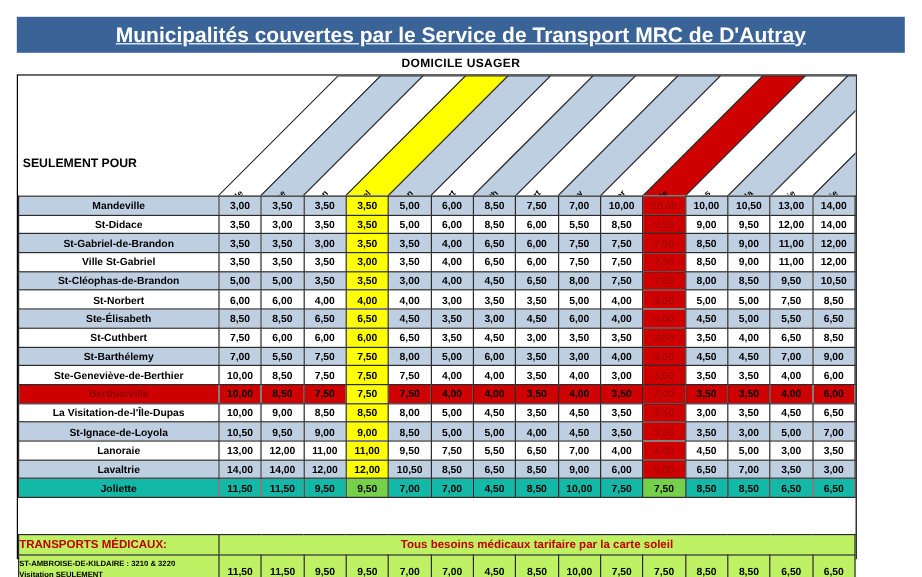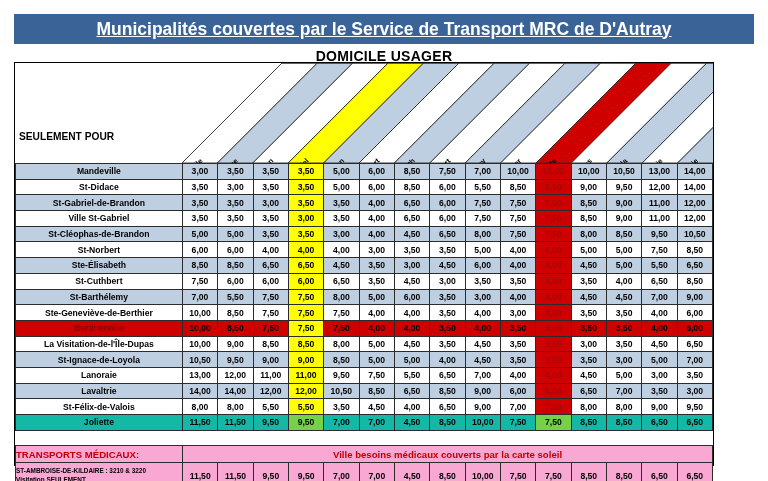--- a/index.html
+++ b/index.html
@@ -17,21 +17,21 @@
     background:#3a6398;
     display:flex;align-items:center;justify-content:center;
   }
   .title-bar .txt{
     color:#ffffff;font-weight:bold;font-size:17.5px;
     text-decoration:underline;white-space:nowrap;
     letter-spacing:0px;
   }
   .domicile{
     position:absolute;left:0;top:48px;width:768px;text-align:center;
-    font-size:14px;font-weight:bold;color:#000;letter-spacing:.3px;
+    font-size:10px;font-weight:bold;color:#000;letter-spacing:.3px;
   }
 
   
   .side-label{
     position:absolute;left:705px;top:120px;width:300px;height:24px;
     transform:rotate(90deg);transform-origin:left top;
     font-style:italic;font-weight:bold;font-size:18px;color:#000;
     text-decoration:underline;white-space:nowrap;
     letter-spacing:.5px;
   }
@@ -102,21 +102,21 @@
 
   
   .med-block{
     position:absolute;left:0;top:382px;width:698px;
   }
   table.med{
     border-collapse:collapse;table-layout:fixed;width:698px;
   }
   table.med td{
     border:1px solid #2b2b2b;padding:0;box-sizing:border-box;
-    vertical-align:middle;background:#f9a8d4;
+    vertical-align:middle;background:#bef264;
   }
   td.med-title{
     width:167px;height:17px;
     font-size:9.6px;font-weight:bold;color:#c00000;padding-left:3px;
   }
   td.med-note{
     height:17px;text-align:center;
     font-size:9.6px;font-weight:bold;color:#c00000;
   }
   td.med-sub{
@@ -470,38 +470,20 @@
             <td class="val">6,50</td>
             <td class="val">8,50</td>
             <td class="val">9,00</td>
             <td class="val">6,00</td>
             <td class="val col-red">6,00</td>
             <td class="val">6,50</td>
             <td class="val">7,00</td>
             <td class="val">3,50</td>
             <td class="val">3,00</td>
           </tr>
-          <tr class="tint-white">
-            <td class="rowlabel">St-Félix-de-Valois</td>
-            <td class="val">8,00</td>
-            <td class="val">8,00</td>
-            <td class="val">5,50</td>
-            <td class="val col-yellow">5,50</td>
-            <td class="val">3,50</td>
-            <td class="val">4,50</td>
-            <td class="val">4,00</td>
-            <td class="val">6,50</td>
-            <td class="val">9,00</td>
-            <td class="val">7,00</td>
-            <td class="val col-red">7,00</td>
-            <td class="val">8,00</td>
-            <td class="val">8,00</td>
-            <td class="val">9,00</td>
-            <td class="val">9,50</td>
-          </tr>
           <tr class="tint-green">
             <td class="rowlabel">Joliette</td>
             <td class="val">11,50</td>
             <td class="val">11,50</td>
             <td class="val">9,50</td>
             <td class="val col-yellow">9,50</td>
             <td class="val">7,00</td>
             <td class="val">7,00</td>
             <td class="val">4,50</td>
             <td class="val">8,50</td>
@@ -514,21 +496,21 @@
             <td class="val">6,50</td>
           </tr>
         </tbody>
     </table>
 
     <div class="med-block">
       <table class="med">
         <tbody>
           <tr>
             <td class="med-title">TRANSPORTS MÉDICAUX:</td>
-            <td class="med-note" colspan="15">Ville besoins médicaux couverts par la carte soleil</td>
+            <td class="med-note" colspan="15">Tous besoins médicaux tarifaire par la carte soleil</td>
           </tr>
           <tr id="med-row">
             <td class="med-sub">
               <div>ST-AMBROISE-DE-KILDAIRE : 3210 &amp; 3220</div>
               <div>Visitation SEULEMENT</div>
             </td>
           <td class="med-val">11,50</td>
               <td class="med-val">11,50</td>
               <td class="med-val">9,50</td>
               <td class="med-val">9,50</td>

